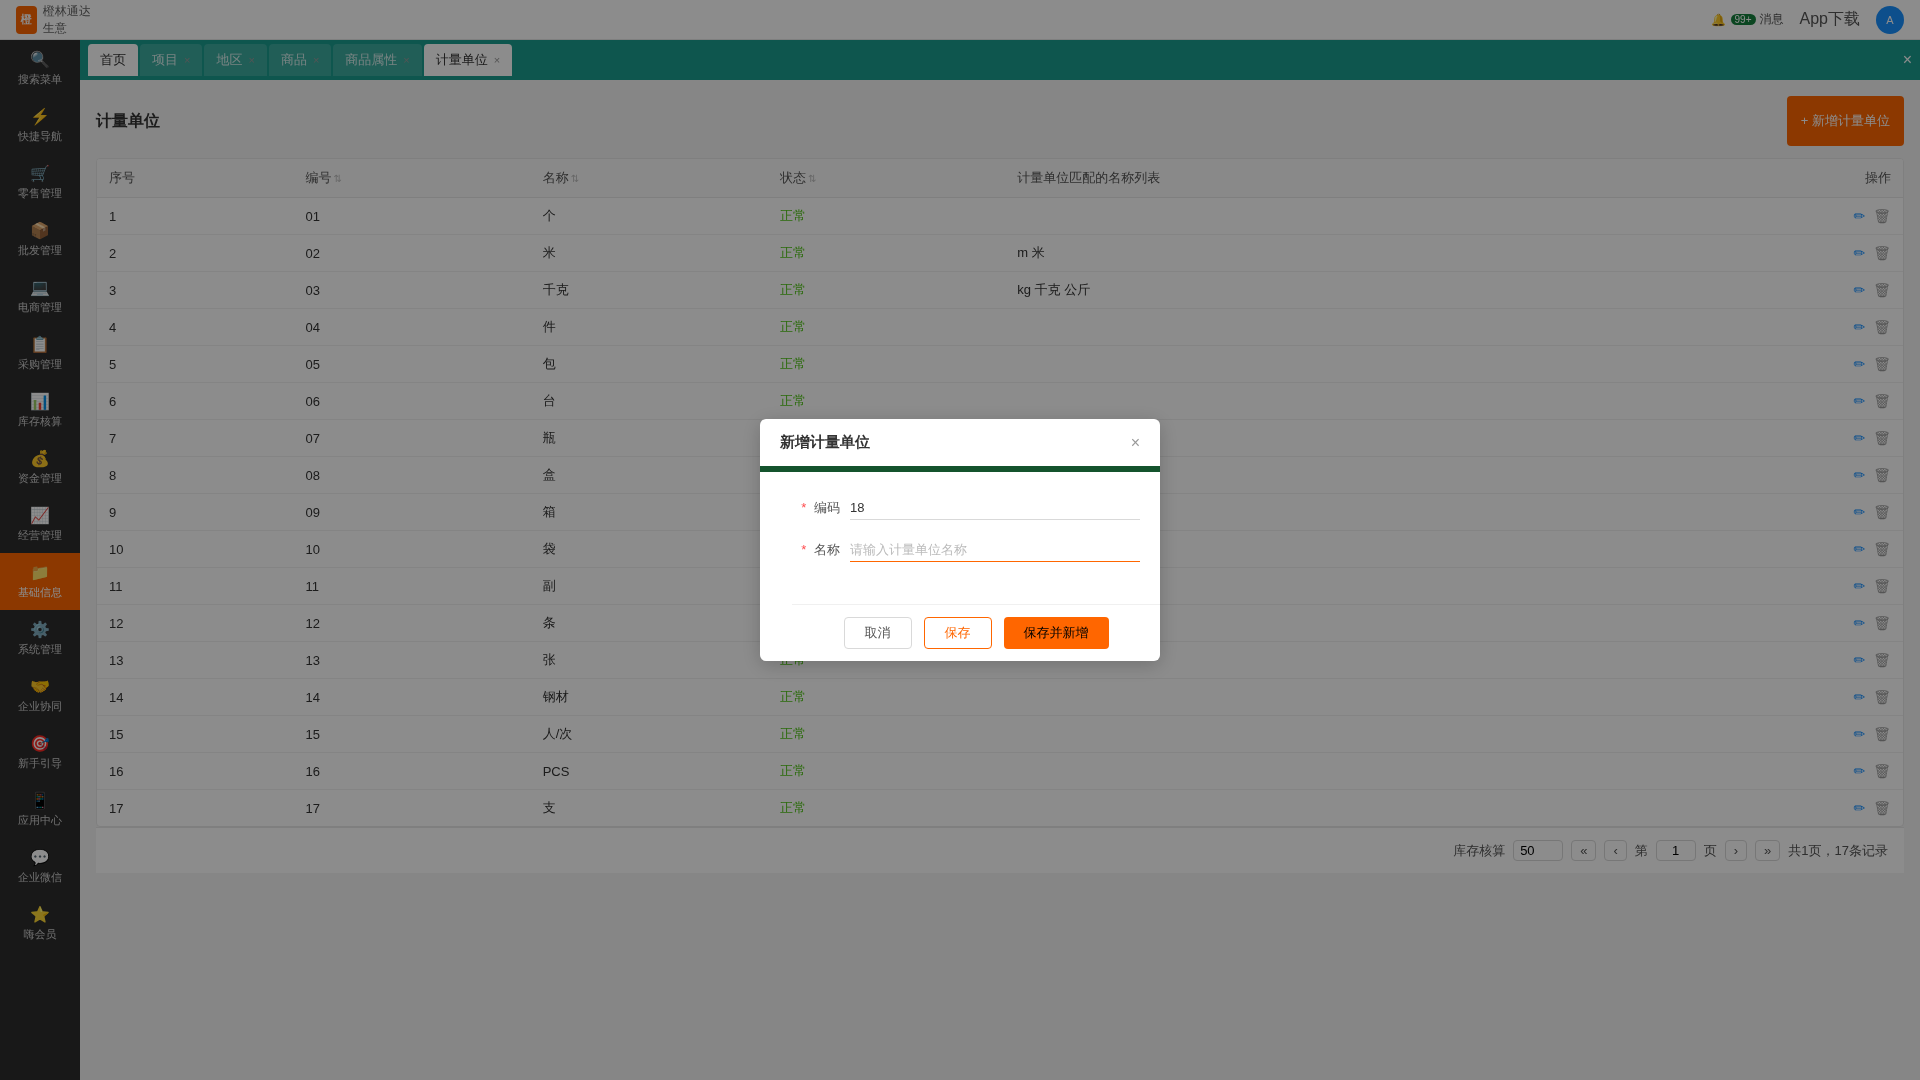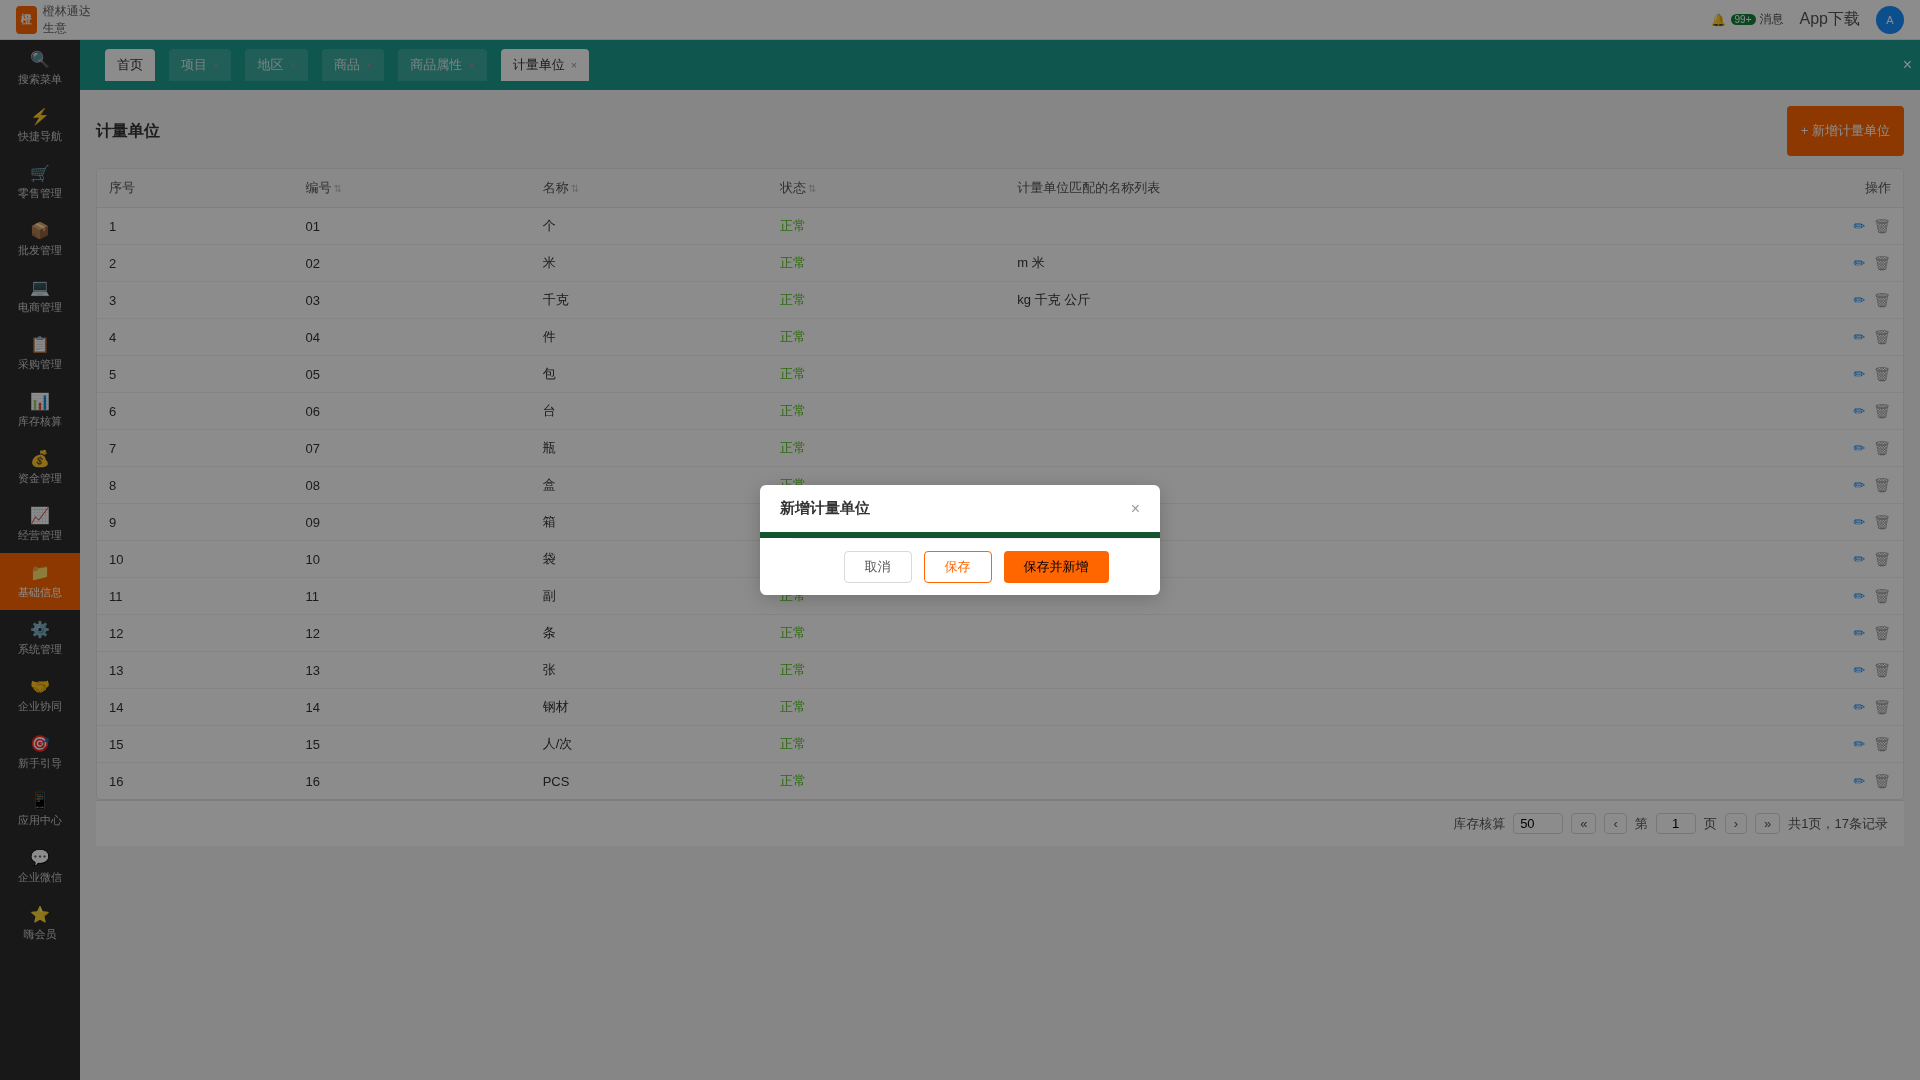--- a/index.html
+++ b/index.html
@@ -23,21 +23,21 @@
     
     .sidebar { width: 80px; background: #2d2d2d; display: flex; flex-direction: column; overflow-y: auto; }
     .sidebar-item { padding: 10px 4px; display: flex; flex-direction: column; align-items: center; cursor: pointer; color: #ccc; font-size: 11px; gap: 3px; border-bottom: none; }
     .sidebar-item.active { background: #ff6600; color: #fff; }
     .sidebar-icon { font-size: 16px; }
 
     
     .content-area { flex: 1; display: flex; flex-direction: column; overflow: hidden; }
 
     
-    .tab-bar { height: 50px; background: #1a9d8f; display: flex; align-items: center; padding: 0 25px; gap: 14px; position: relative; }
+    .tab-bar { height: 40px; background: #1a9d8f; display: flex; align-items: center; padding: 0 8px; gap: 2px; position: relative; }
     .tab-item { height: 32px; padding: 0 12px; display: flex; align-items: center; gap: 6px; border-radius: 4px 4px 0 0; cursor: pointer; font-size: 13px; color: rgba(255,255,255,0.8); background: rgba(255,255,255,0.15); }
     .tab-item.active { background: #fff; color: #333; border-radius: 4px 4px 0 0; }
     .tab-close { font-size: 11px; color: #999; cursor: pointer; }
     .tab-bar-close { position: absolute; right: 8px; top: 50%; transform: translateY(-50%); color: #fff; cursor: pointer; font-size: 16px; }
 
     
     .page-content { flex: 1; overflow: auto; padding: 16px; background: #f5f5f5; position: relative; }
     .page-header { display: flex; align-items: center; justify-content: space-between; margin-bottom: 12px; }
     .page-title { font-size: 16px; font-weight: bold; color: #333; }
     .add-btn { background: #ff6600; color: #fff; border: none; padding: 16px 14px; border-radius: 4px; cursor: pointer; font-size: 13px; }
@@ -421,20 +421,33 @@
       <td>PCS</td>
       <td><span class="status-normal">正常</span></td>
       <td></td>
       <td style="text-align:right;">
         <div class="action-btns" style="justify-content:flex-end;">
           <span class="action-edit">✏</span>
           <span class="action-delete">🗑</span>
         </div>
       </td>
     </tr>
+              <tr>
+      <td>17</td>
+      <td>17</td>
+      <td>支</td>
+      <td><span class="status-normal">正常</span></td>
+      <td></td>
+      <td style="text-align:right;">
+        <div class="action-btns" style="justify-content:flex-end;">
+          <span class="action-edit">✏</span>
+          <span class="action-delete">🗑</span>
+        </div>
+      </td>
+    </tr>
             </tbody>
         </table>
       </div>
 
       <div class="pagination">
         <span>库存核算</span>
         <select class="page-size-select">
           <option>50</option>
           <option>10</option>
           <option>20</option>
@@ -452,19 +465,35 @@
     </div>
   </div>
 </div>
 
 <div class="overlay">
   <div class="modal">
     <div class="modal-header">
       <span class="modal-title">新增计量单位</span>
       <span class="modal-close">×</span>
     </div>
+    <div class="modal-body">
+      <div class="form-row">
+        <div class="form-label">
+          <span class="form-required">*</span>
+          <span>编码</span>
+        </div>
+        <input class="form-input" type="text" value="18" style="">
+      </div>
+      <div class="form-row">
+        <div class="form-label">
+          <span class="form-required">*</span>
+          <span>名称</span>
+        </div>
+        <input class="form-input active-border" type="text" placeholder="请输入计量单位名称" style="">
+      </div>
+    </div>
     <div class="modal-footer">
       <button class="btn-cancel">取消</button>
       <button class="btn-save">保存</button>
       <button class="btn-save-new">保存并新增</button>
     </div>
   </div>
 </div>
 
 </body></html>

